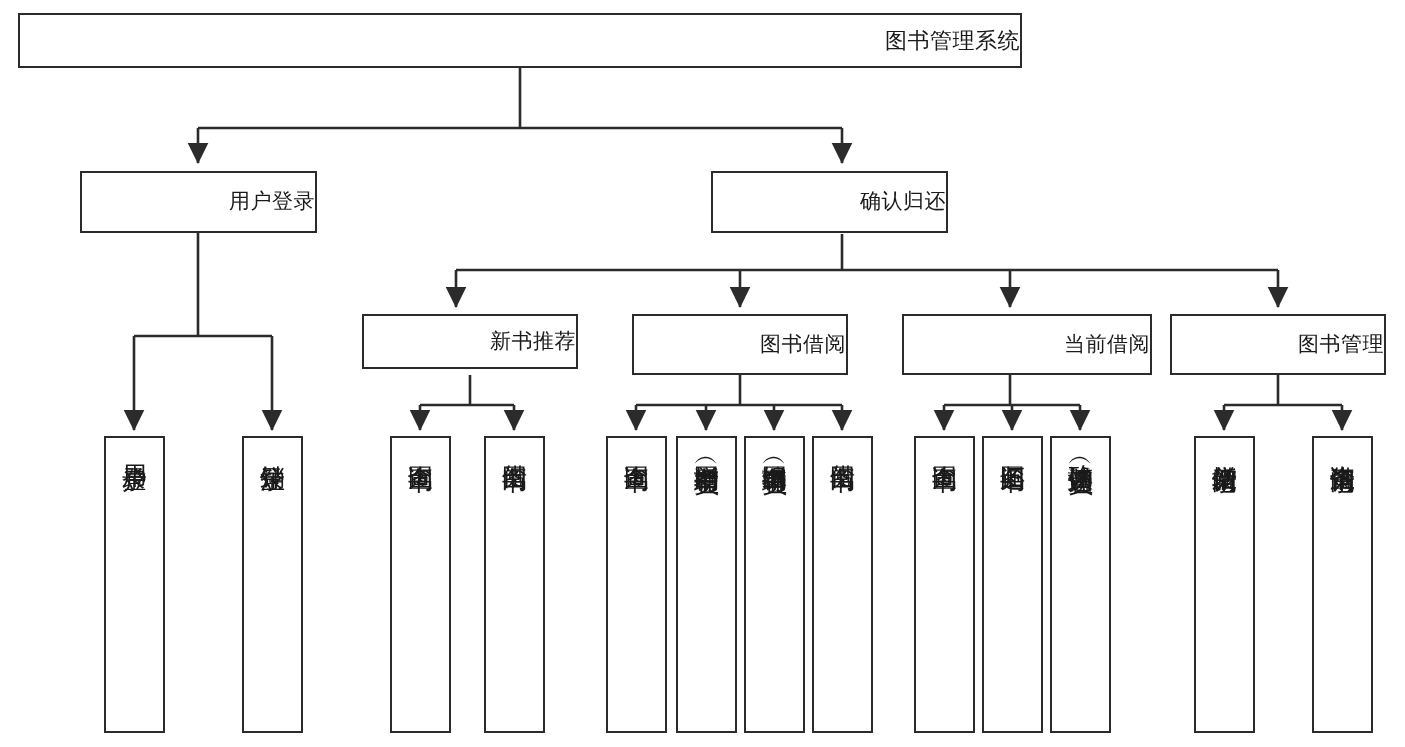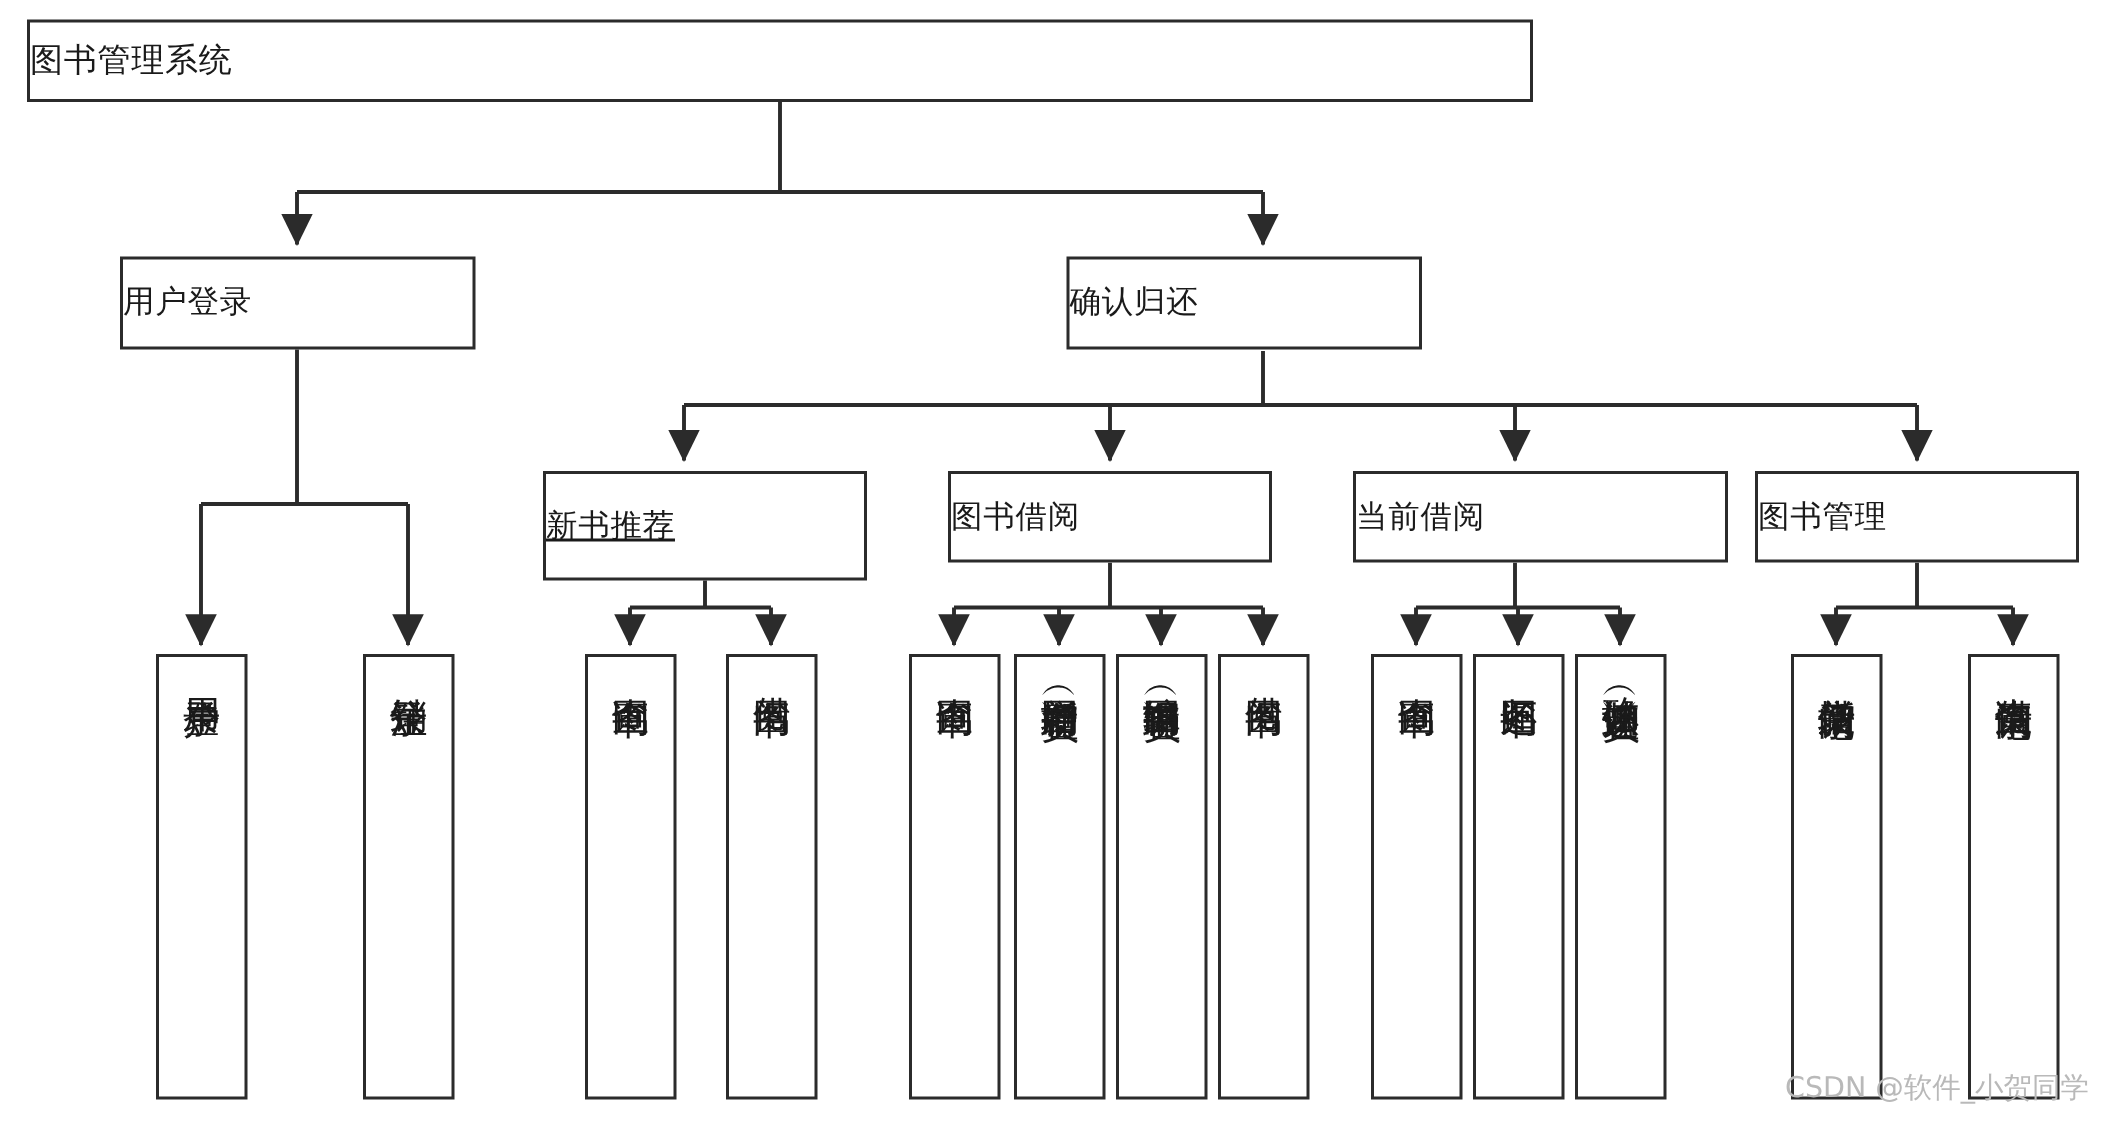--- a/index.html
+++ b/index.html
@@ -23,21 +23,21 @@
     height: 747px;
     pointer-events: none;
   }
   .node {
     position: absolute;
     box-sizing: border-box;
     border: 2px solid #2b2b2b;
     background: #ffffff;
     display: flex;
     align-items: center;
-    justify-content: flex-start;
+    justify-content: flex-end;
     color: #1a1a1a;
     z-index: 2;
   }
   .node .label {
     display: block;
     text-align: center;
     line-height: 1.14;
     letter-spacing: 0.5px;
   }
   
@@ -132,21 +132,21 @@
     <span class="label">图书管理系统</span>
   </div>
 
   <div class="node h" style="left:80px; top:171px; width:237px; height:62px;">
     <span class="label">用户登录</span>
   </div>
   <div class="node h" style="left:711px; top:171px; width:237px; height:62px;">
     <span class="label">确认归还</span>
   </div>
 
-  <div class="node h" style="left:362px; top:314px; width:216px; height:73px;text-decoration:underline;">
+  <div class="node h" style="left:362px; top:314px; width:216px; height:55px;">
     <span class="label">新书推荐</span>
   </div>
   <div class="node h" style="left:632px; top:314px; width:216px; height:61px;">
     <span class="label">图书借阅</span>
   </div>
   <div class="node h" style="left:902px; top:314px; width:250px; height:61px;">
     <span class="label">当前借阅</span>
   </div>
   <div class="node h" style="left:1170px; top:314px; width:216px; height:61px;">
     <span class="label">图书管理</span>
@@ -189,15 +189,14 @@
     <span class="label">确认归还（管理员）</span>
   </div>
 
   <div class="node v" style="left:1194px; top:436px; width:61px; height:297px;">
     <span class="label">新增借阅记录</span>
   </div>
   <div class="node v" style="left:1312px; top:436px; width:61px; height:297px;">
     <span class="label">查询借阅记录</span>
   </div>
 
-  <div class="watermark">CSDN @软件_小贺同学</div>
 
 </div>
 
 </body></html>

